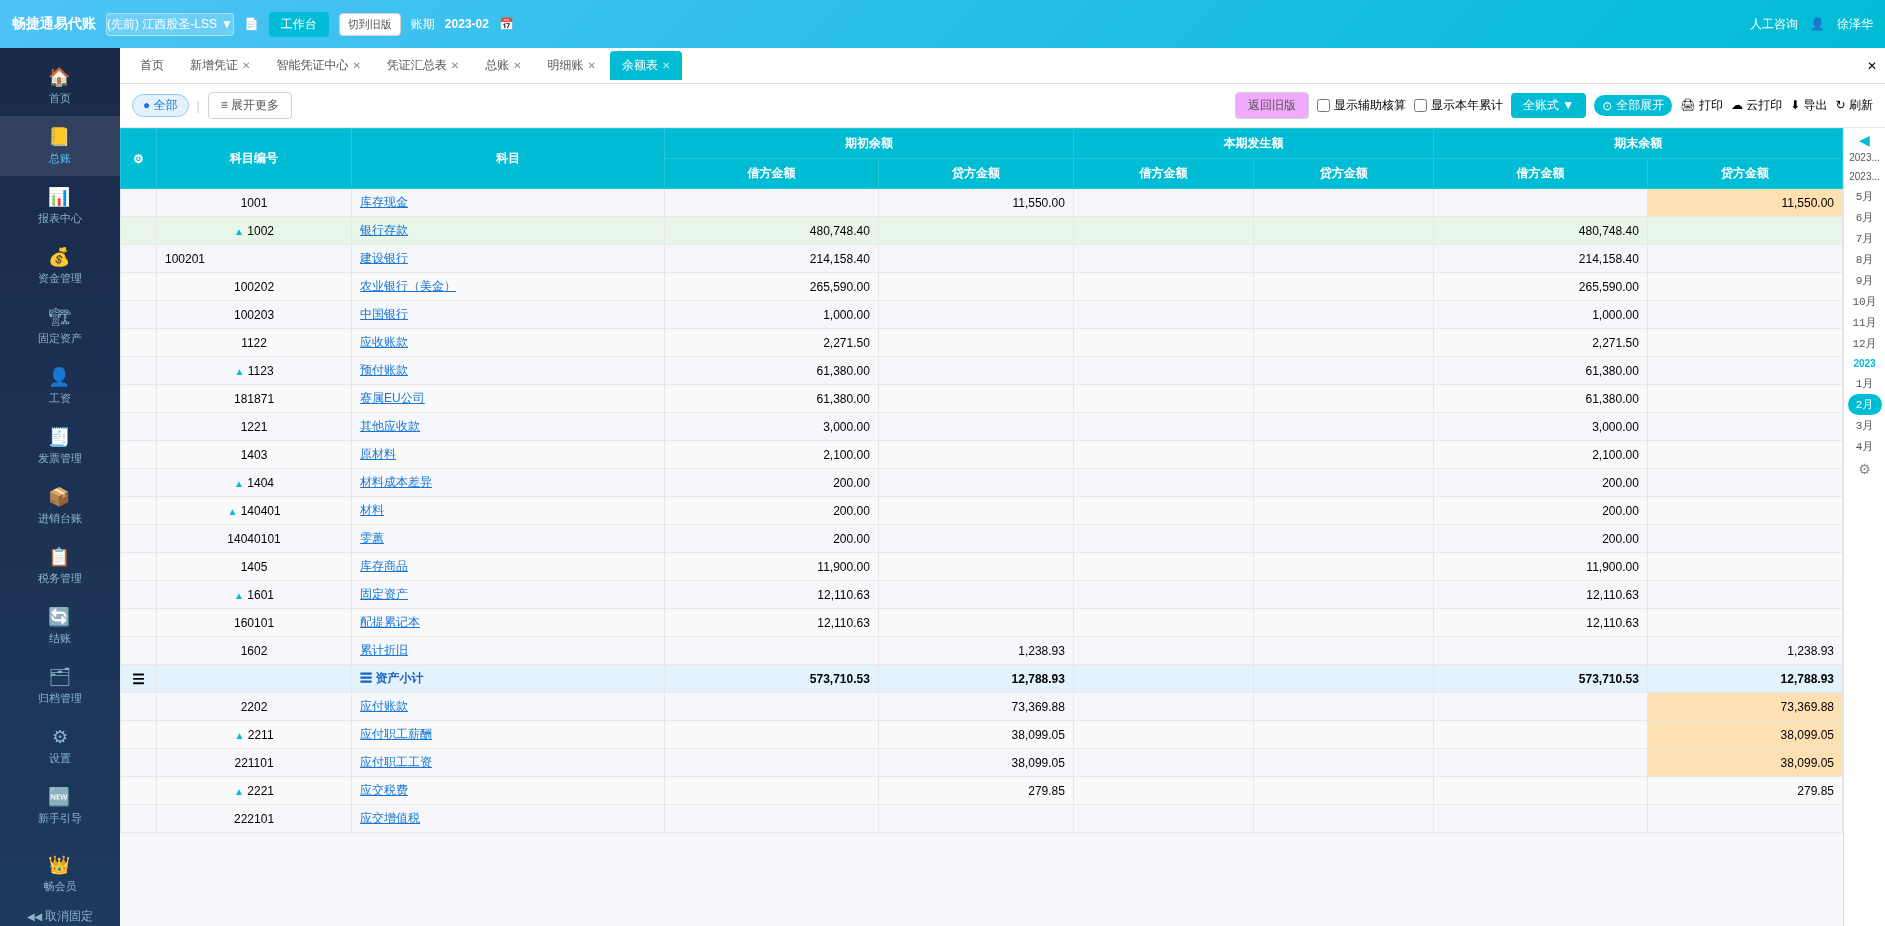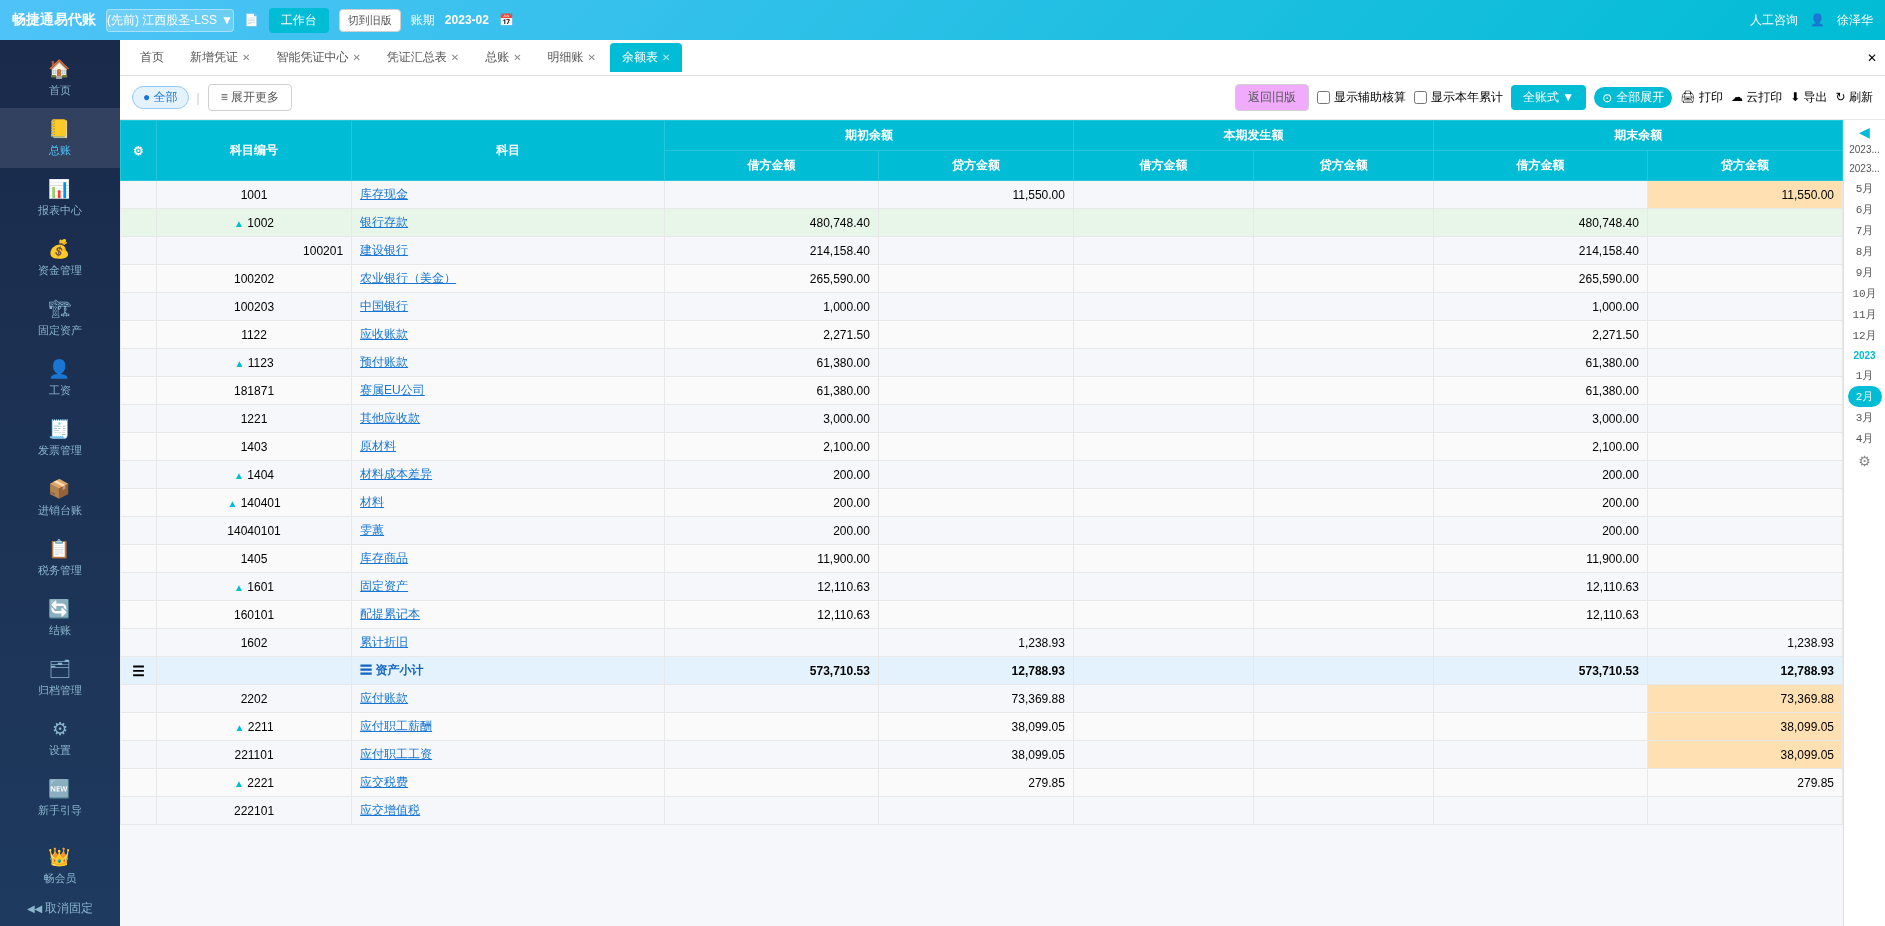--- a/index.html
+++ b/index.html
@@ -1,20 +1,20 @@
 <!DOCTYPE html>
 <html><head>
   <meta charset="utf-8">
   <style>
     * { box-sizing: border-box; margin: 0; padding: 0; font-family: 'Microsoft YaHei', Arial, sans-serif; font-size: 12px; }
     body { background: #f0f2f5; overflow: hidden; }
 
     
     .top-bar {
-      height: 40px;
+      height: 48px;
       background: linear-gradient(135deg, #4fc3f7 0%, #00bcd4 100%);
       display: flex;
       align-items: center;
       padding: 0 12px;
       gap: 10px;
     }
     .top-bar .logo { color: white; font-size: 14px; font-weight: bold; }
     .company-selector {
       background: rgba(255,255,255,0.2);
       color: white;
@@ -394,21 +394,21 @@
                 <td class="name-link">银行存款</td>
                 <td class="amount">480,748.40</td>
                 <td class="amount"></td>
                 <td class="amount"></td>
                 <td class="amount"></td>
                 <td class="amount">480,748.40</td>
                 <td class="amount"></td>
               </tr>
               <tr>
                 <td style="text-align: center;"></td>
-                <td style="text-align: right;">100201</td>
+                <td style="text-align: left;">100201</td>
                 <td class="name-link">建设银行</td>
                 <td class="amount">214,158.40</td>
                 <td class="amount"></td>
                 <td class="amount"></td>
                 <td class="amount"></td>
                 <td class="amount">214,158.40</td>
                 <td class="amount"></td>
               </tr>
               <tr>
                 <td style="text-align: center;"></td>

